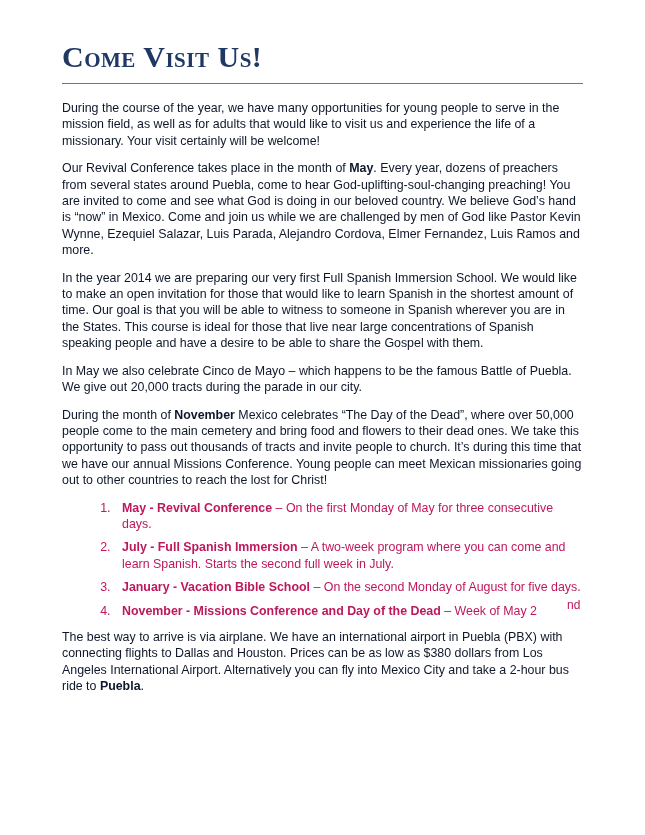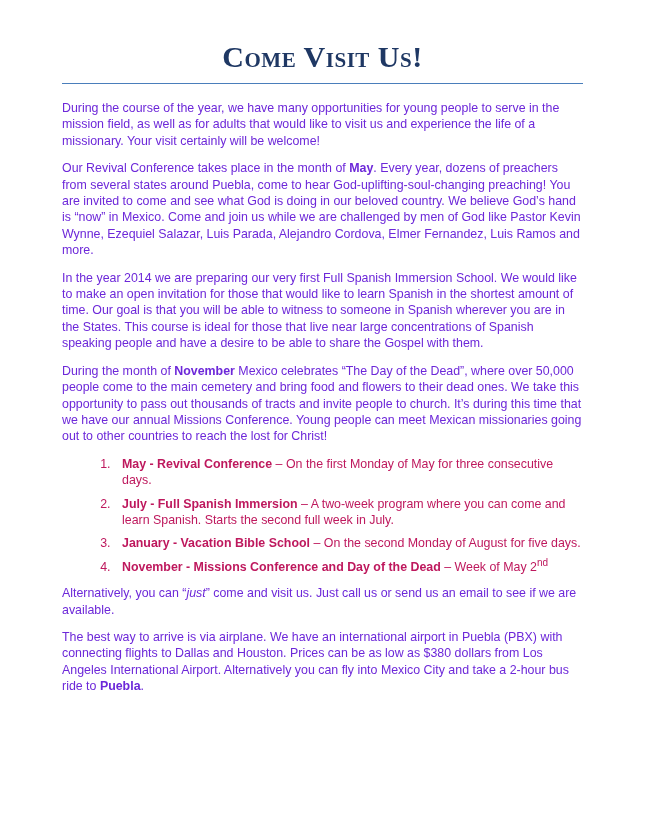--- a/index.html
+++ b/index.html
@@ -17,21 +17,20 @@
   .page {
     position: relative;
     width: 645px;
     height: 835px;
     box-sizing: border-box;
     padding: 0 62px;
   }
   .doc-title {
     margin: 0;
     padding-top: 40px;
-    text-align: center;
     font-family: "Liberation Serif", serif;
     font-weight: bold;
     font-size: 30px;
     line-height: 34px;
     letter-spacing: 0.5px;
     color: #1f3864;
     font-variant: small-caps;
   }
   .rule-top {
     margin-top: 9px;
@@ -40,31 +39,32 @@
     width: 100%;
   }
   .body-area {
     padding-top: 8px;
   }
   p.para {
     margin: 0 0 11px 0;
     font-size: 12.4px;
     line-height: 16.4px;
     text-align: left;
-    color: #6d28d9;
+    color: #0f172a;
   }
   p.para.tight {
     margin-bottom: 10px;
   }
   .b { font-weight: bold; margin-top: 17px; }
   .i { font-style: italic; }
   sup {
-    font-size: 10px;
+    font-size: 12px;
     vertical-align: super;
     line-height: 0;
+    margin-left: 30px;
   }
   ol.date-list {
     margin: 2px 0 10px 0;
     padding-left: 52px;
     list-style-type: decimal;
   }
   ol.date-list li {
     font-size: 12.4px;
     line-height: 16.4px;
     color: #be185d;
@@ -94,31 +94,31 @@
   <hr class="rule-top">
 
   <div class="body-area">
 
     <p class="para">During the course of the year, we have many opportunities for young people to serve in the mission field, as well as for adults that would like to visit us and experience the life of a missionary. Your visit certainly will be welcome!</p>
 
     <p class="para"><span>Our Revival Conference takes place in the month of </span><span class="b">May</span><span>. Every year, dozens of preachers from several states around Puebla, come to hear God-uplifting-soul-changing preaching! You are invited to come and see what God is doing in our beloved country. We believe God’s hand is “now” in Mexico. Come and join us while we are challenged by men of God like Pastor Kevin Wynne, Ezequiel Salazar, Luis Parada, Alejandro Cordova, Elmer Fernandez, Luis Ramos and more.</span></p>
 
     <p class="para">In the year 2014 we are preparing our very first Full Spanish Immersion School. We would like to make an open invitation for those that would like to learn Spanish in the shortest amount of time. Our goal is that you will be able to witness to someone in Spanish wherever you are in the States. This course is ideal for those that live near large concentrations of Spanish speaking people and have a desire to be able to share the Gospel with them.</p>
 
+    <p class="para">In May we also celebrate Cinco de Mayo – which happens to be the famous Battle of Puebla. We give out 20,000 tracts during the parade in our city.</p>
 
 
     <p class="para"><span>During the month of </span><span class="b">November</span><span> Mexico celebrates “The Day of the Dead”, where over 50,000 people come to the main cemetery and bring food and flowers to their dead ones. We take this opportunity to pass out thousands of tracts and invite people to church. It’s during this time that we have our annual Missions Conference. Young people can meet Mexican missionaries going out to other countries to reach the lost for Christ!</span></p>
 
 
     <ol class="date-list">
       <li><span class="b">May - Revival Conference</span><span> – </span><span>On the first Monday of May for three consecutive days.</span></li>
       <li><span class="b">July - Full Spanish Immersion</span><span> – </span><span>A two-week program where you can come and learn Spanish. Starts the second full week in July.</span></li>
       <li><span class="b">January - Vacation Bible School</span><span> – </span><span>On the second Monday of August for five days.</span></li>
       <li><span class="b">November - Missions Conference and Day of the Dead</span><span> – </span><span>Week of May 2</span><sup>nd</sup></li>
     </ol>
 
-    <p class="para"><span>Alternatively, you can “</span><span class="i">just</span><span>” come and visit us. Just call us or send us an email to see if we are available.</span></p>
 
     <p class="para"><span>The best way to arrive is via airplane. We have an international airport in Puebla (PBX) with connecting flights to Dallas and Houston. Prices can be as low as $380 dollars from Los Angeles International Airport. Alternatively you can fly into Mexico City and take a 2-hour bus ride to </span><span class="b">Puebla</span><span>.</span></p>
 
 
   </div>
 </div>
 
 </body></html>

